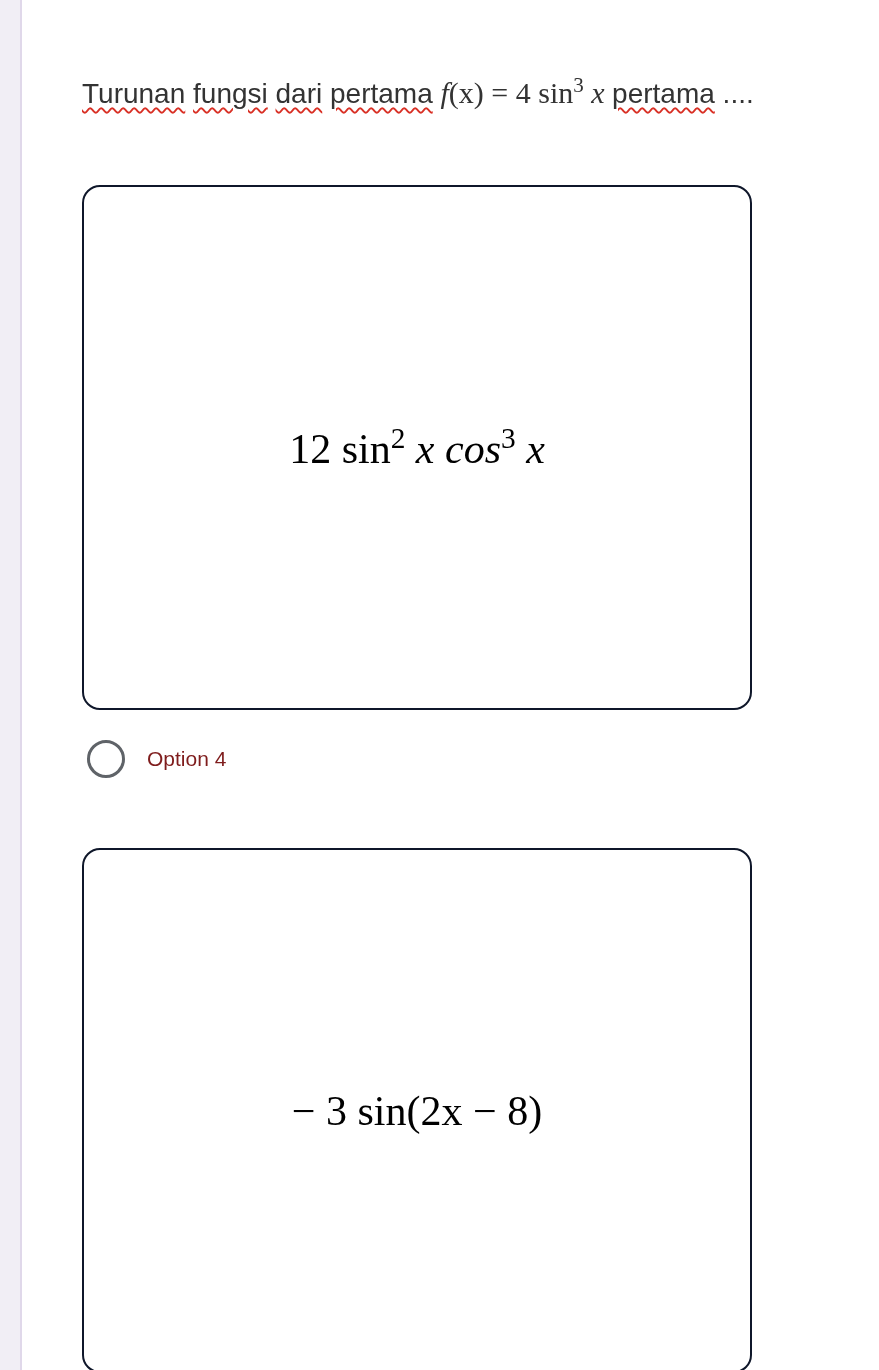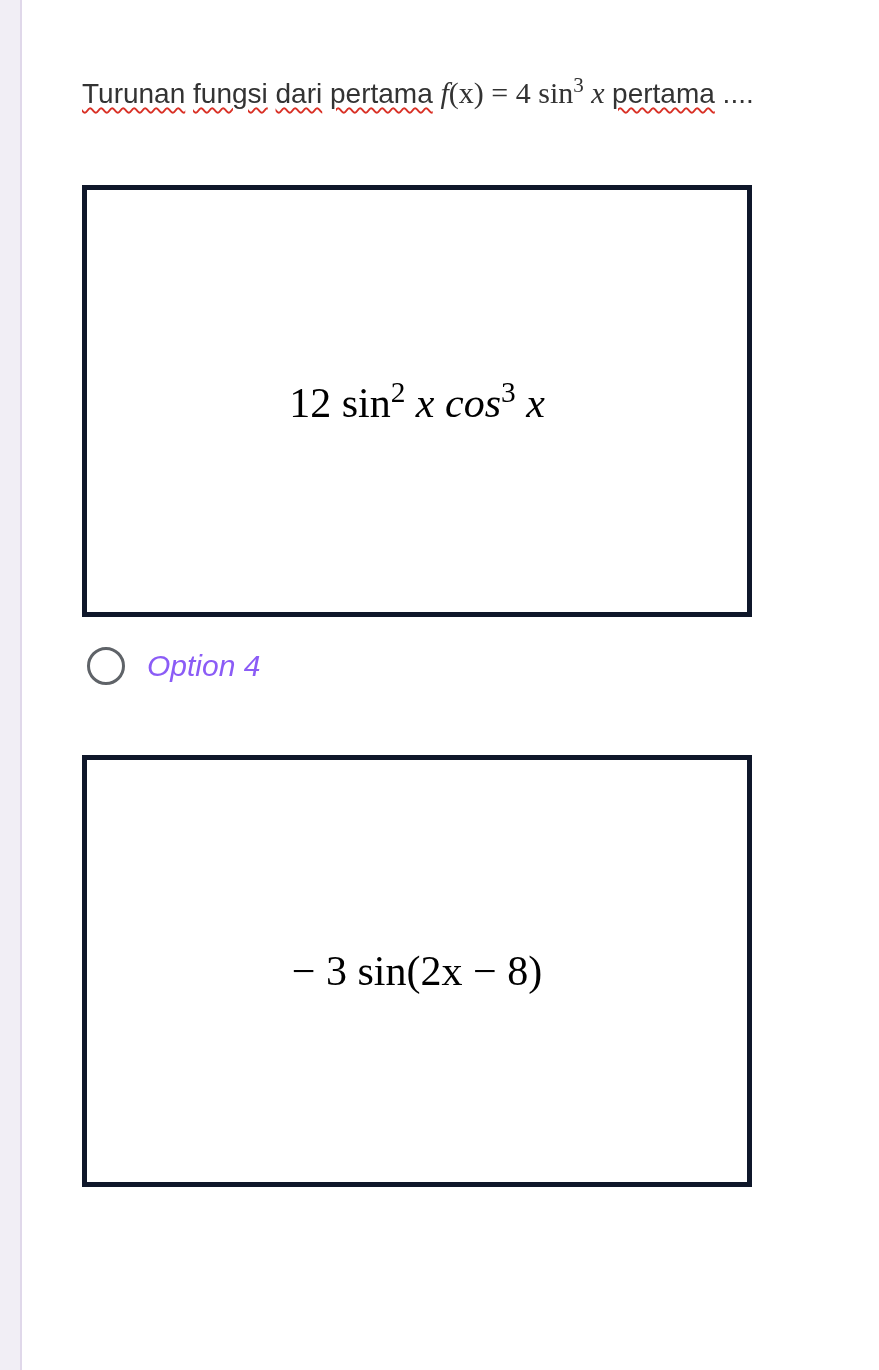--- a/index.html
+++ b/index.html
@@ -35,24 +35,24 @@
       text-underline-offset: 4px;
       margin-top: 48px;
     }
     .formula-inline {
       font-family: 'Times New Roman', serif;
       font-style: italic;
       font-size: 30px;
       margin-top: 28px;
     }
     .option-card {
-      border: 5px solid #0f172a;
-      border-radius: 0;
+      border: 2px solid #0f172a;
+      border-radius: 18px;
       width: 670px;
-      height: 432px;
+      height: 525px;
       display: flex;
       align-items: center;
       justify-content: center;
       background: #fff;
       margin-bottom: 30px;
     }
     .option-formula {
       font-family: 'Times New Roman', serif;
       font-size: 42px;
       color: #000;
@@ -67,23 +67,22 @@
     }
     .radio-circle {
       width: 38px;
       height: 38px;
       border: 3px solid #5f6368;
       border-radius: 50%;
       flex-shrink: 0;
       cursor: pointer;
     }
     .radio-label {
-      font-size: 30px;
-      color: #8b5cf6;
-      font-style: italic;
+      font-size: 21px;
+      color: #7f1d1d;
     }
     sup {
       font-size: 0.7em;
       vertical-align: super;
     }
   </style>
 </head>
 <body>
 
 <div class="container">

